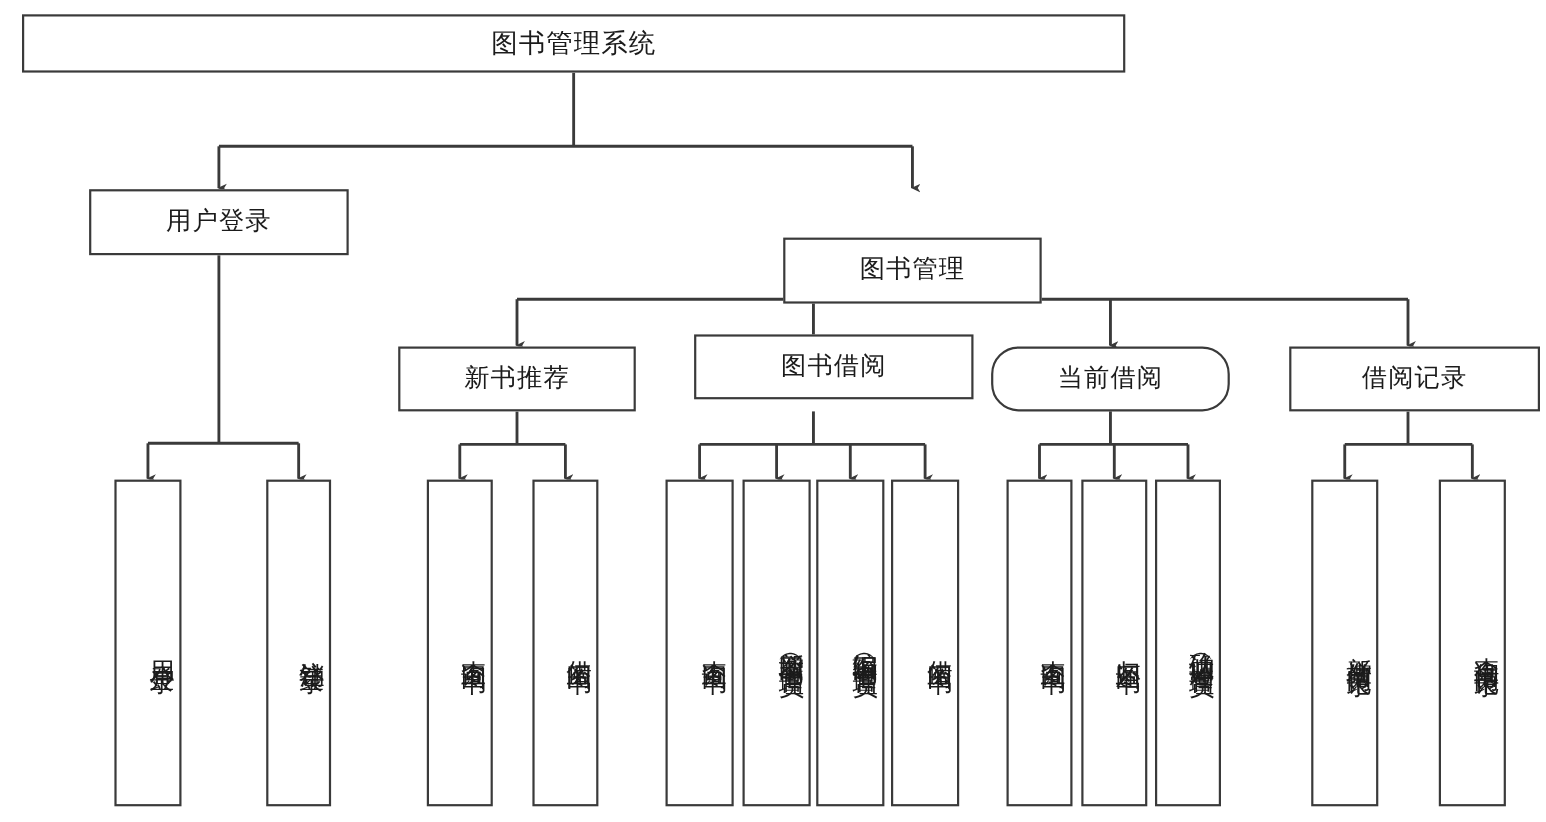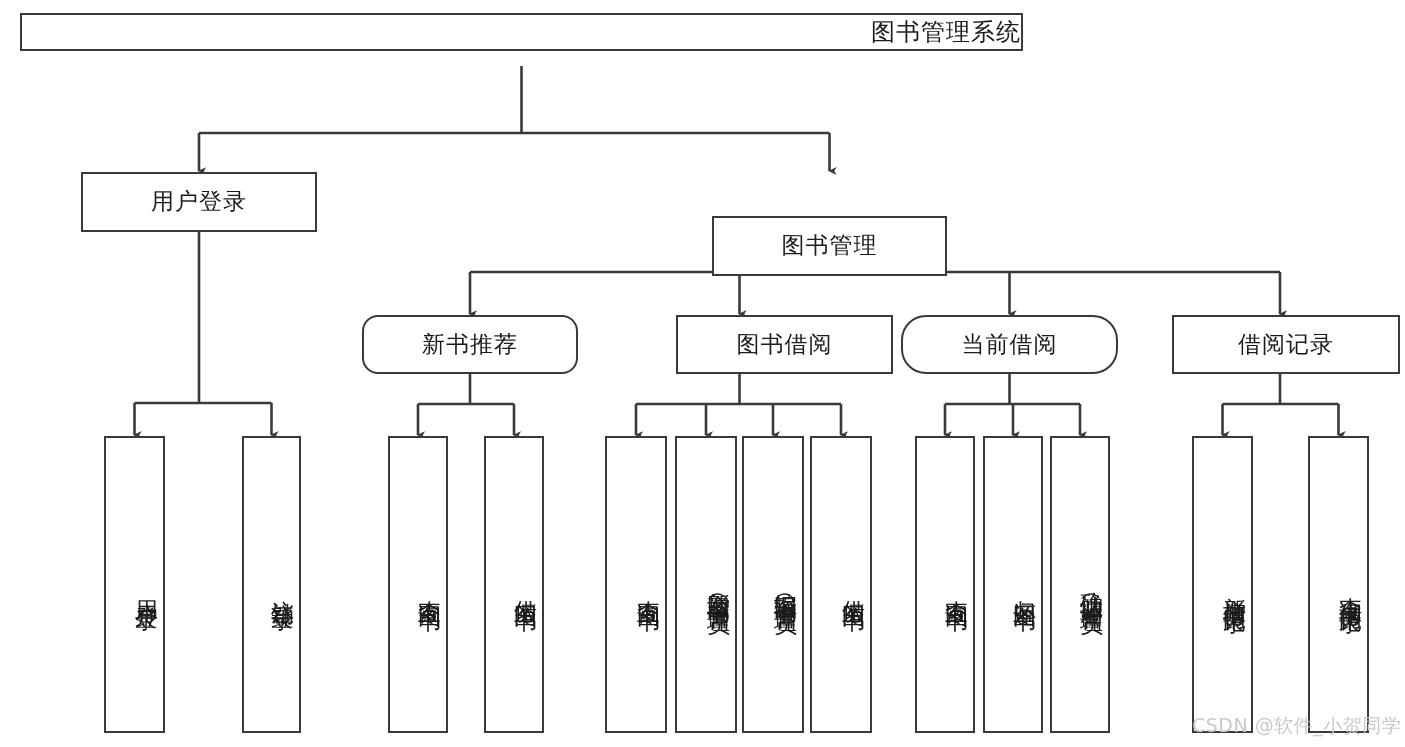--- a/index.html
+++ b/index.html
@@ -106,33 +106,33 @@
         <path d="M1013,404 L1013,435" marker-end="url(#arrow)"></path>
         <path d="M1080,404 L1080,435" marker-end="url(#arrow)"></path>
         <path d="M1280,374 L1280,404"></path>
         <path d="M1222.5,404 L1338.5,404"></path>
         <path d="M1222.5,404 L1222.5,435" marker-end="url(#arrow)"></path>
         <path d="M1338.5,404 L1338.5,435" marker-end="url(#arrow)"></path>
       </g>
   </svg>
 
   <div id="nodes-layer">
-      <div class="node horiz root" style="left: 20px; top: 13px; width: 1003px; height: 38px; justify-content: flex-end;">
+      <div class="node horiz root" style="left: 20px; top: 13px; width: 1003px; height: 53px;">
         <span>图书管理系统</span>
       </div>
       <div class="node horiz" style="left: 81px; top: 172px; width: 236px; height: 60px;">
         <span>用户登录</span>
       </div>
       <div class="node horiz" style="left: 712px; top: 172px; width: 235px; height: 60px; margin-top: 44px;">
         <span>图书管理</span>
       </div>
-      <div class="node horiz" style="left: 362px; top: 315px; width: 216px; height: 59px; border-radius: 16px;">
+      <div class="node horiz" style="left: 362px; top: 315px; width: 216px; height: 59px;">
         <span>新书推荐</span>
       </div>
-      <div class="node horiz" style="left: 631px; top: 315px; width: 217px; height: 59px; margin-left: 45px;">
+      <div class="node horiz" style="left: 631px; top: 304px; width: 254px; height: 59px;">
         <span>图书借阅</span>
       </div>
       <div class="node horiz" style="left: 901px; top: 315px; width: 217px; height: 59px; border-radius: 25px;">
         <span>当前借阅</span>
       </div>
       <div class="node horiz" style="left: 1172px; top: 315px; width: 228px; height: 59px;">
         <span>借阅记录</span>
       </div>
       <div class="node vert" style="left: 104px; top: 436px; width: 61px; height: 297px;">
         <span>用户登录</span>
@@ -168,15 +168,14 @@
         <span>确认归还（管理员）</span>
       </div>
       <div class="node vert" style="left: 1192px; top: 436px; width: 61px; height: 297px;">
         <span>新增借阅记录</span>
       </div>
       <div class="node vert" style="left: 1308px; top: 436px; width: 61px; height: 297px;">
         <span>查询借阅记录</span>
       </div>
     </div>
 
-  <div class="watermark" style="left: 1192px; top: 713px;">CSDN @软件_小贺同学</div>
 
 </div>
 
 </body></html>

